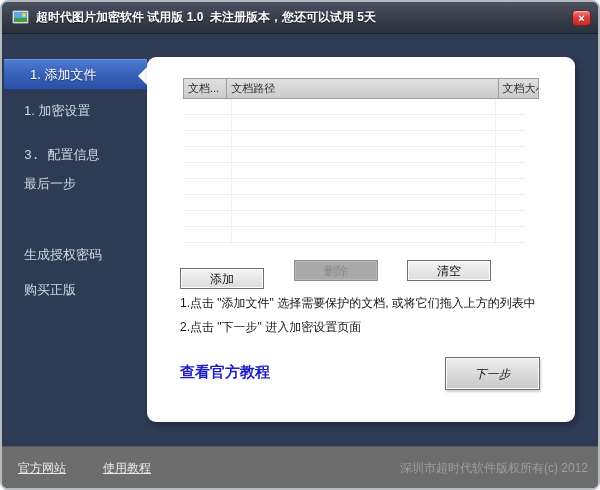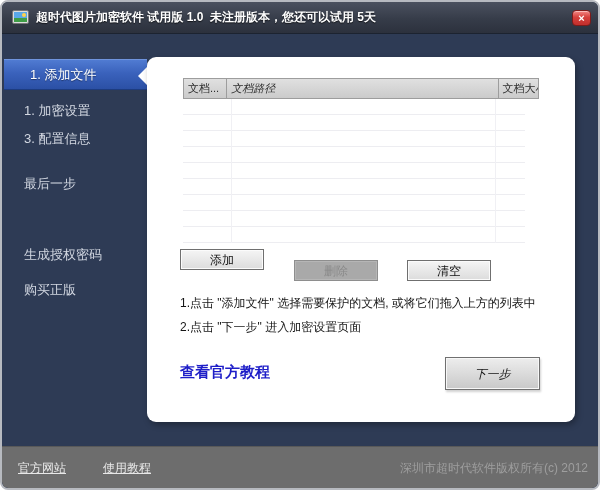--- a/index.html
+++ b/index.html
@@ -14,21 +14,21 @@
   
   .nav-item{position:absolute;left:22px;color:#d3d8e2;font-size:13px;cursor:default;}
   .nav-selected{position:absolute;left:2px;top:57px;width:143px;height:31px;box-sizing:border-box;padding-left:26px;line-height:30px;color:#fff;font-size:13px;background:linear-gradient(#507bd2,#3a62bc 45%,#2b50a5);border-top:1px solid #6f94de;border-bottom:1px solid #1d3c80;text-shadow:0 1px 1px rgba(0,0,0,.4);}
   .nav-arrow{position:absolute;left:136px;top:65px;width:0;height:0;border-right:9px solid #ffffff;border-top:9px solid transparent;border-bottom:9px solid transparent;}
   
   .panel{position:absolute;left:145px;top:55px;width:428px;height:365px;background:#ffffff;border-radius:9px;box-shadow:2px 3px 6px rgba(0,0,0,.30);}
   
   .tbl-header{position:absolute;left:36px;top:21px;width:356px;height:21px;display:flex;overflow:hidden;}
   .tbl-header .cell{box-sizing:border-box;height:21px;border:1px solid #9d9d9d;background:linear-gradient(#e0e0e0,#cbcbcb);font-size:11px;color:#2e2e2e;line-height:19px;padding:0 4px;white-space:nowrap;overflow:hidden;}
   .tbl-header .cell + .cell{margin-left:-1px;}
-  .c0{width:48px;} .c1{width:302px;font-style:italic;} .c2{width:45px;}
+  .c0{width:48px;} .c1{width:302px;} .c2{width:45px;}
   .tbl-body{position:absolute;left:36px;top:42px;width:342px;height:144px;background:repeating-linear-gradient(to bottom,#ffffff 0 15px,#ededf1 15px 16px);}
   .vline{position:absolute;top:0;bottom:0;width:1px;background:#f0f0f4;}
   
   .btn{position:absolute;box-sizing:border-box;width:84px;height:21px;border:1px solid #6f6f6f;background:linear-gradient(#f5f5f5,#dcdcdc);box-shadow:inset 0 0 0 1px #fbfbfb;font-size:12px;color:#111;text-align:center;line-height:19px;cursor:default;}
   .btn.disabled{background:#a9a9a9;color:#8a8a8a;border-color:#8e8e8e;box-shadow:inset 0 0 0 1px #b6b6b6;}
   .instr{position:absolute;left:33px;color:#151515;font-size:12px;white-space:pre;}
   .tutorial{position:absolute;left:33px;top:293px;color:#1e1ec8;font-size:15px;font-weight:bold;cursor:pointer;margin-top:13px;}
   .next-btn{position:absolute;left:298px;top:300px;width:95px;height:33px;box-sizing:border-box;border:1px solid #707070;background:linear-gradient(#ededed,#c9c9c9);box-shadow:inset 0 0 0 1px #f7f7f7,1px 2px 2px rgba(0,0,0,.18);font-size:12px;color:#111;text-align:center;line-height:31px;cursor:default;font-style:italic;}
   
   .footer{position:absolute;left:0;right:0;bottom:0;height:41px;background:#6d6d6d;border-top:1px solid #595959;border-radius:0 0 6px 6px;}
@@ -45,38 +45,38 @@
       <div class="pic"></div>
       <div class="sun"></div>
     </div>
     <div class="title-text">超时代图片加密软件 试用版 1.0  未注册版本，您还可以试用 5天</div>
     <div class="close-btn">×</div>
   </div>
 
   <div class="nav-selected">1. 添加文件</div>
   <div class="nav-arrow"></div>
   <div class="nav-item" style="top:100px;">1. 加密设置</div>
-  <div class="nav-item" style="top:128px;">3. 配置信息</div>
+  <div class="nav-item" style="top:144px;font-family:Liberation Mono, monospace;">3. 配置信息</div>
   <div class="nav-item" style="top:173px;">最后一步</div>
   <div class="nav-item" style="top:244px;">生成授权密码</div>
   <div class="nav-item" style="top:279px;">购买正版</div>
 
   <div class="panel">
 
     <div class="tbl-header">
       <div class="cell c0">文档...</div>
       <div class="cell c1">文档路径</div>
       <div class="cell c2">文档大小</div>
     </div>
     <div class="tbl-body">
       <div class="vline" style="left:48px;"></div>
       <div class="vline" style="left:312px;"></div>
     </div>
 
-    <button class="btn" style="left:33px;top:192px;">添加</button>
+    <button class="btn" style="left:33px;top:211px;">添加</button>
     <button class="btn disabled" style="left:147px;top:203px;text-align:center;">删除</button>
     <button class="btn" style="left:260px;top:203px;">清空</button>
 
     <div class="instr" style="top:238px;">1.点击 "添加文件" 选择需要保护的文档, 或将它们拖入上方的列表中</div>
     <div class="instr" style="top:262px;">2.点击 "下一步" 进入加密设置页面</div>
 
     <div class="tutorial">查看官方教程</div>
     <button class="next-btn">下一步</button>
   </div>
 

